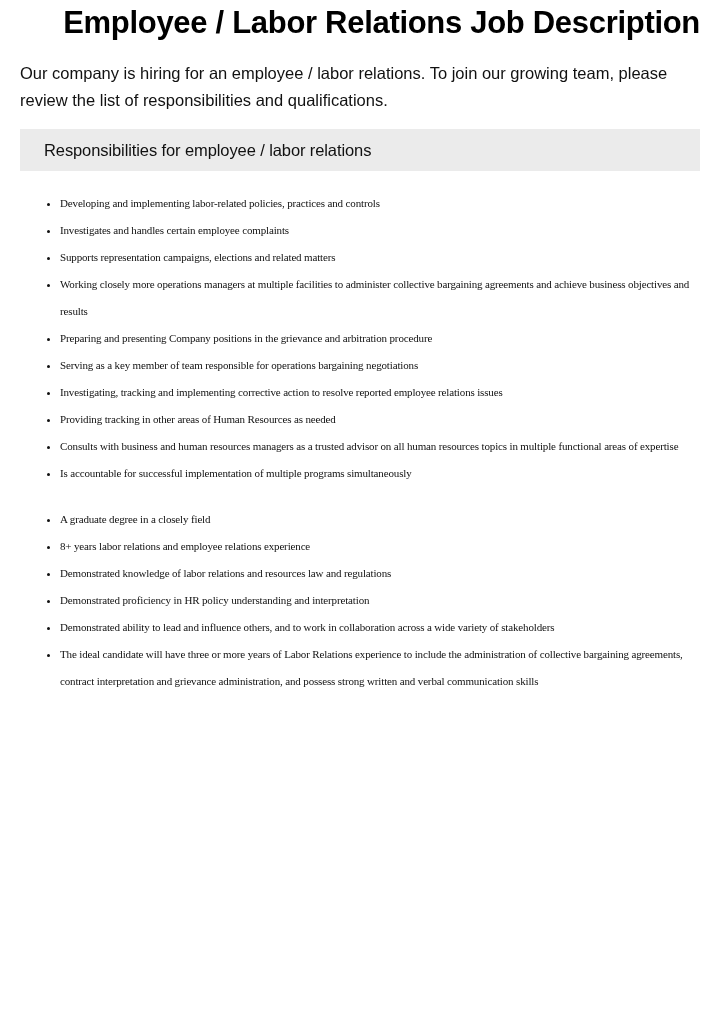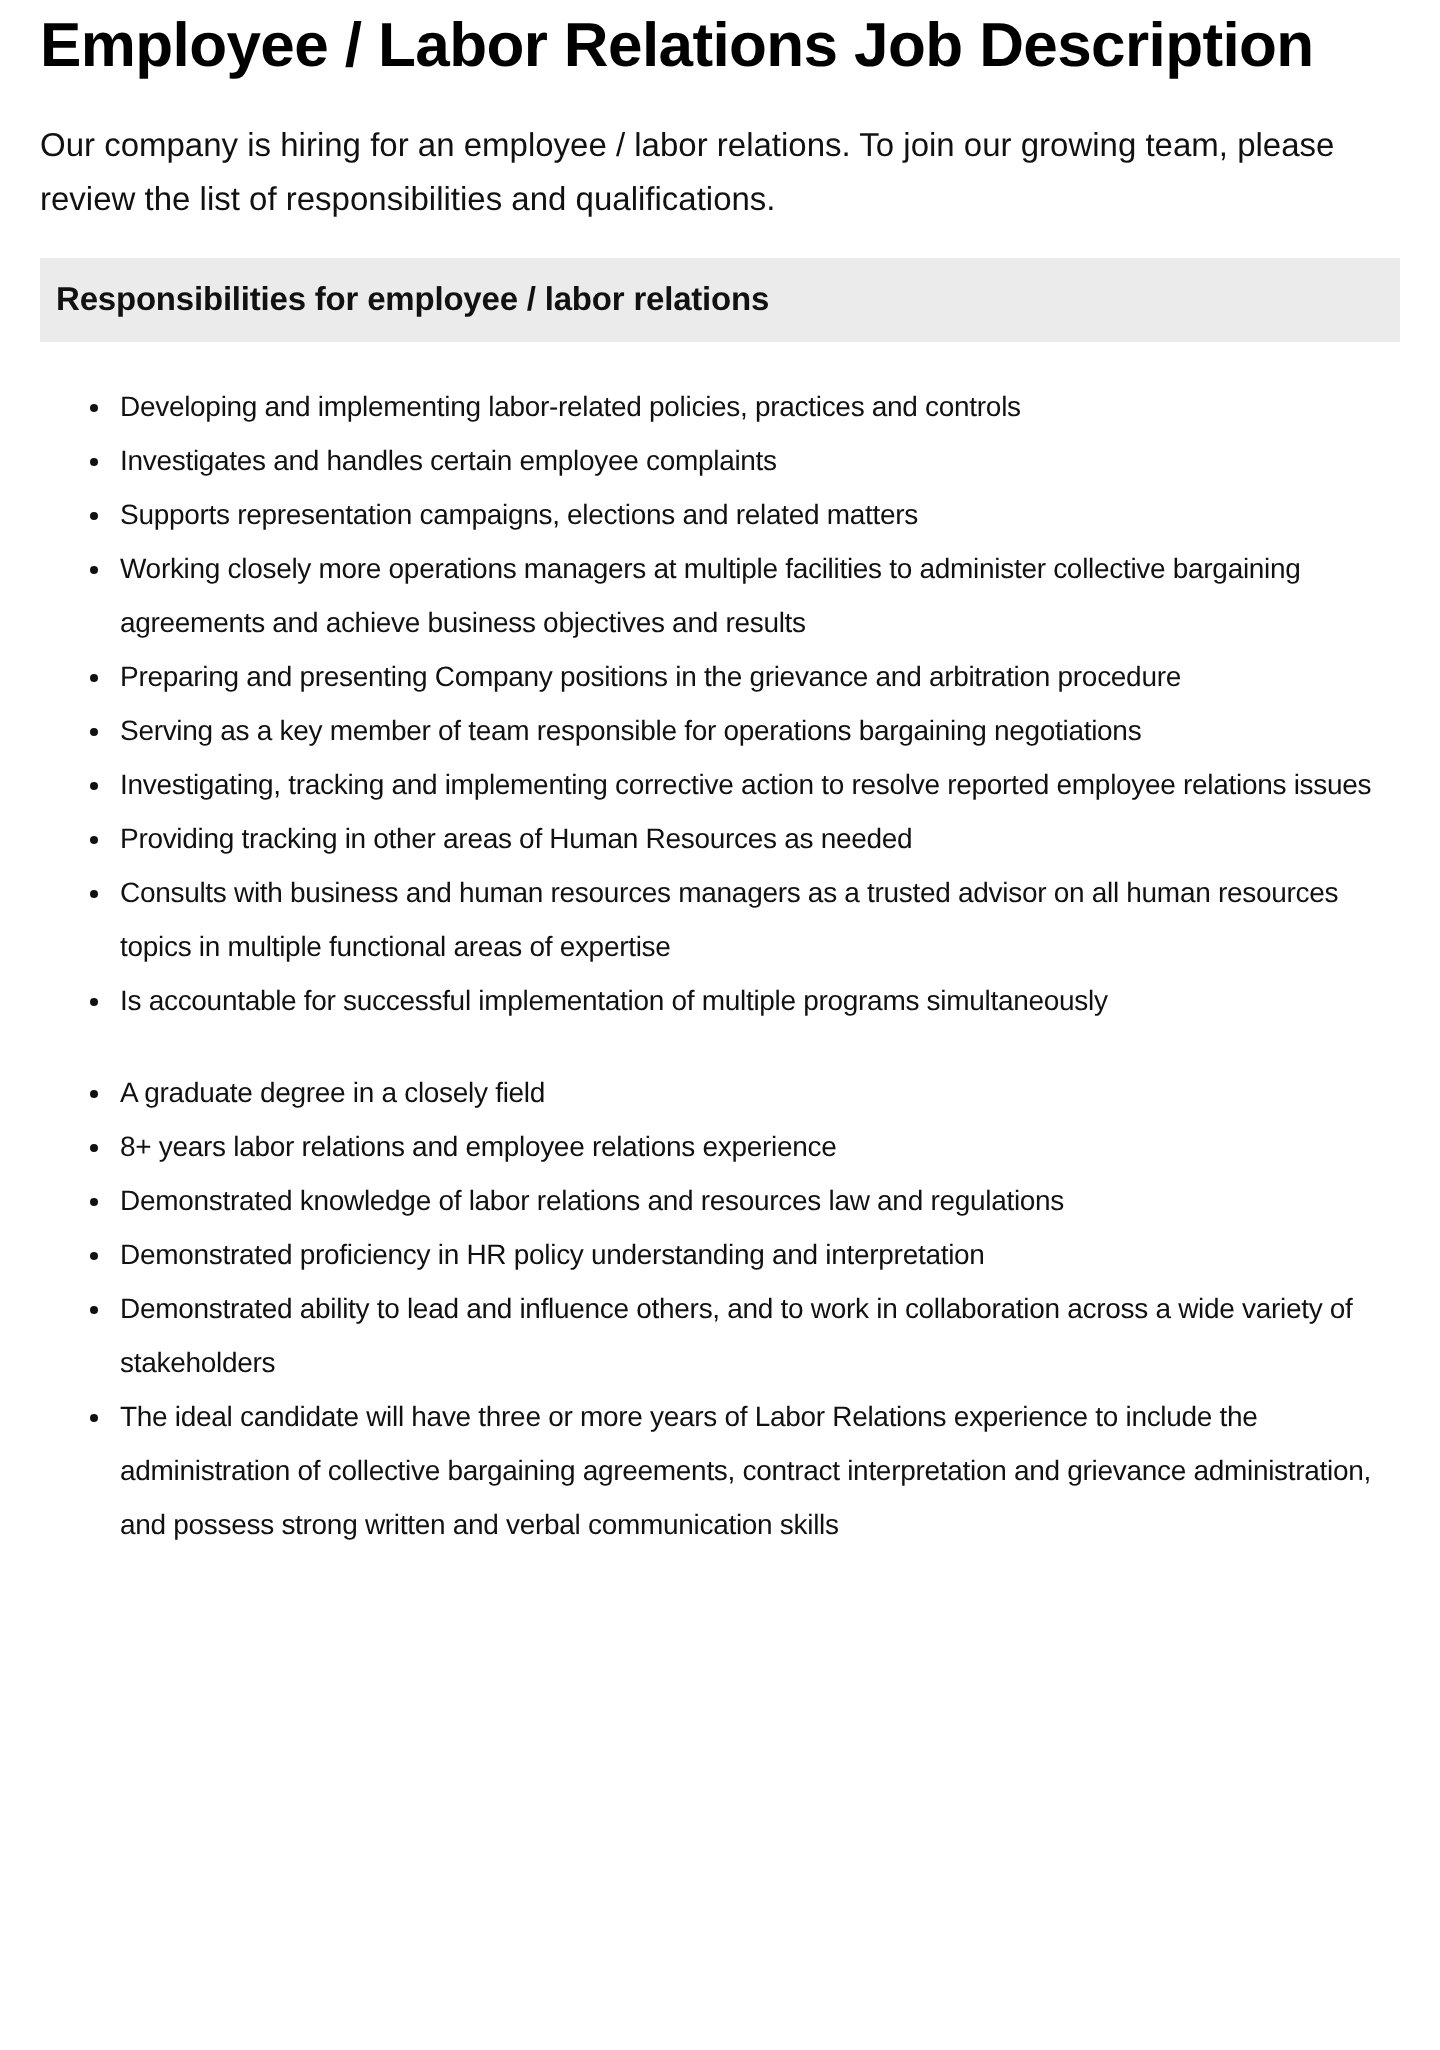--- a/index.html
+++ b/index.html
@@ -4,39 +4,40 @@
   <style>
     html, body { margin: 0; padding: 0; background: #ffffff; }
     body {
       width: 720px; height: 1025px; overflow: hidden;
       font-family: "Liberation Sans", sans-serif;
       color: #111111;
     }
     .page { padding: 0 20px; }
     h1 {
       margin: 0; padding-top: 2px;
-      font-size: 31px; font-weight: bold; text-align: left;
+      font-size: 31px; font-weight: bold; text-align: right;
       line-height: 42px; letter-spacing: -0.3px; color: #000;
     }
     .intro {
       margin: 16px 0 0 0;
       font-size: 16.5px; line-height: 27px; color: #111;
     }
     .section-header {
       margin-top: 15px;
       background: #ebebeb;
       height: 42px; line-height: 42px;
-      padding-left: 8px;
-      font-size: 16.5px; font-weight: bold; color: #111;
+      padding-left: 24px;
+      font-size: 16.5px; font-weight: normal; color: #111;
       letter-spacing: -0.1px;
     }
     ul.items {
       margin: 19px 0 0 0; padding: 0 0 0 40px;
-      font-size: 14px; line-height: 27px;
+      font-size: 11px; line-height: 27px;
       letter-spacing: -0.15px;
+      font-family: Liberation Serif, serif;
     }
     ul.items li { margin: 0; padding: 0; }
     .qual-header { margin-top: 20px; }
   </style>
 </head>
 <body>
 
 <div class="page">
   <h1>Employee / Labor Relations Job Description</h1>
   <p class="intro">Our company is hiring for an employee / labor relations. To join our growing team, please review the list of responsibilities and qualifications.</p>

